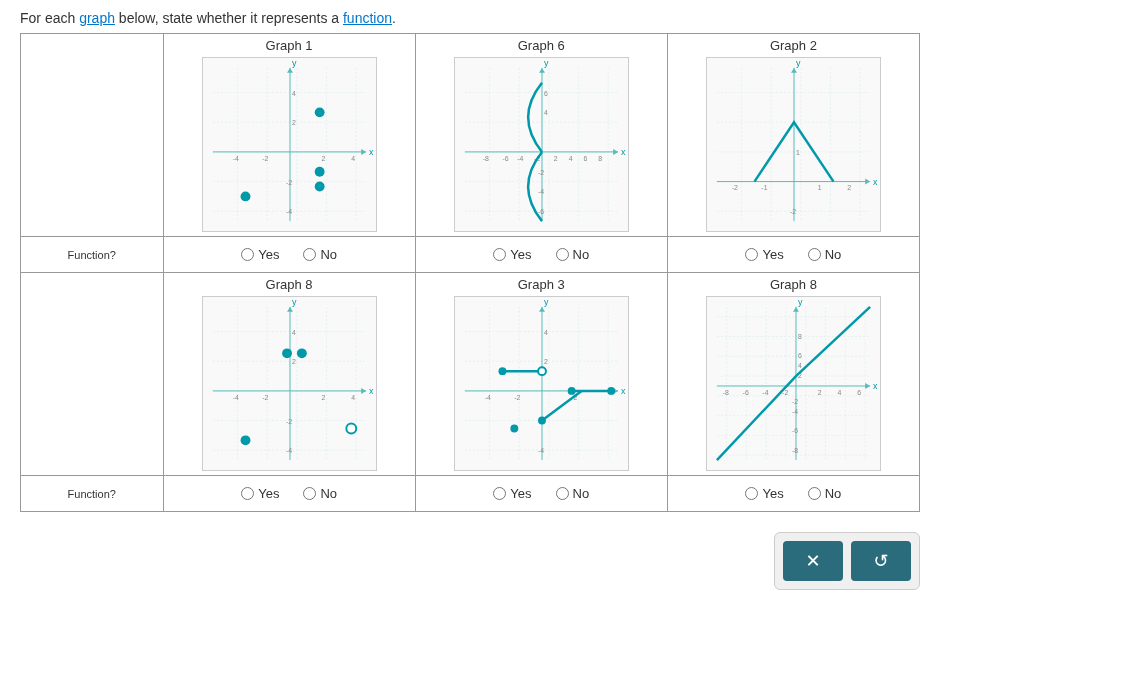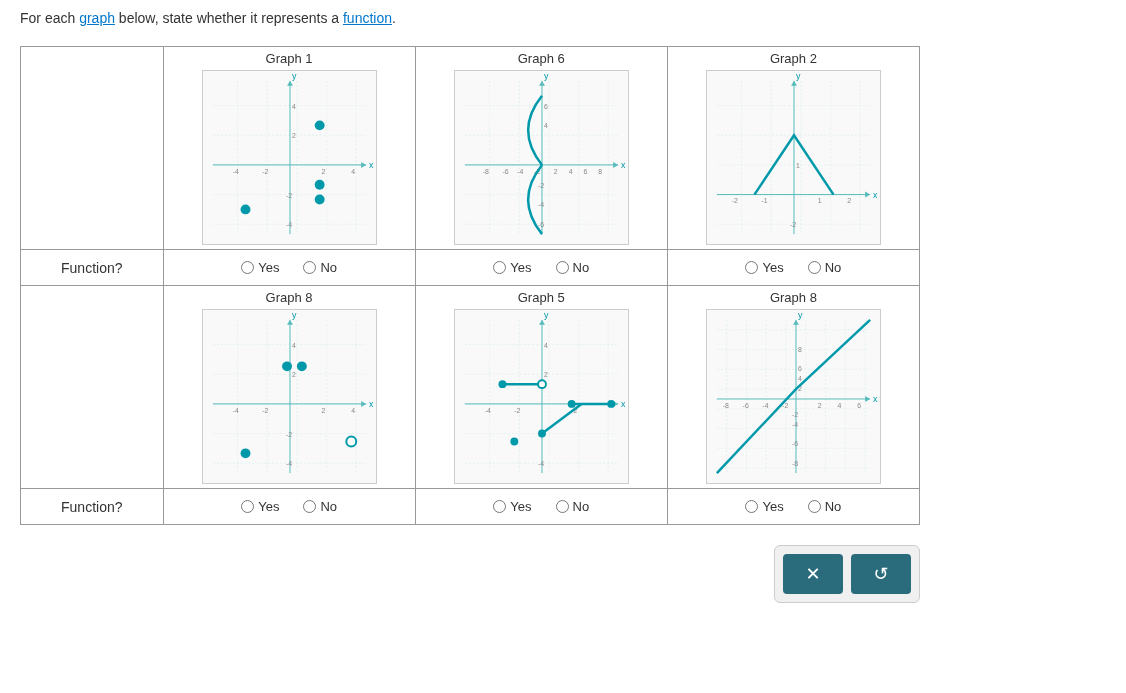--- a/index.html
+++ b/index.html
@@ -4,42 +4,42 @@
   <style>
     * { box-sizing: border-box; margin: 0; padding: 0; }
     body {
       font-family: Arial, sans-serif;
       font-size: 14px;
       background: #fff;
       color: #333;
       padding: 10px 20px;
     }
     .intro {
-      margin-bottom: 20px;
+      margin-bottom: 7px;
       font-size: 14px;
     }
     .intro a {
       color: #0077cc;
       text-decoration: underline;
       cursor: pointer;
     }
     .main-table {
       border-collapse: collapse;
       border: 1px solid #999;
       width: 900px;
     }
     .main-table td {
       border: 1px solid #999;
       vertical-align: middle;
       text-align: center;
       padding: 4px;
     }
     .label-cell {
       width: 130px;
-      font-size: 14px;
+      font-size: 11px;
     }
     .graph-cell {
       width: 230px;
       padding: 4px;
       margin-left: 13px;
     }
     .graph-title {
       font-size: 13px;
       margin-bottom: 4px;
       font-weight: normal;
@@ -316,21 +316,21 @@
           <circle cx="85" cy="57" r="5" class="graph-dot-filled"></circle>
           <circle cx="100" cy="57" r="5" class="graph-dot-filled"></circle>
 
           <circle cx="43" cy="145" r="5" class="graph-dot-filled"></circle>
 
           <circle cx="150" cy="133" r="5" class="graph-dot-open"></circle>
         </svg>
       </div>
     </td>
     <td class="graph-cell">
-      <div class="graph-title">Graph 5</div>
+      <div class="graph-title">Graph 3</div>
       <div class="graph-container">
         
         <svg viewBox="0 0 175 175">
           <line class="grid-line" x1="35" y1="10" x2="35" y2="165"></line>
           <line class="grid-line" x1="65" y1="10" x2="65" y2="165"></line>
           <line class="grid-line" x1="95" y1="10" x2="95" y2="165"></line>
           <line class="grid-line" x1="125" y1="10" x2="125" y2="165"></line>
           <line class="grid-line" x1="155" y1="10" x2="155" y2="165"></line>
           <line class="grid-line" x1="10" y1="35" x2="165" y2="35"></line>
           <line class="grid-line" x1="10" y1="65" x2="165" y2="65"></line>

